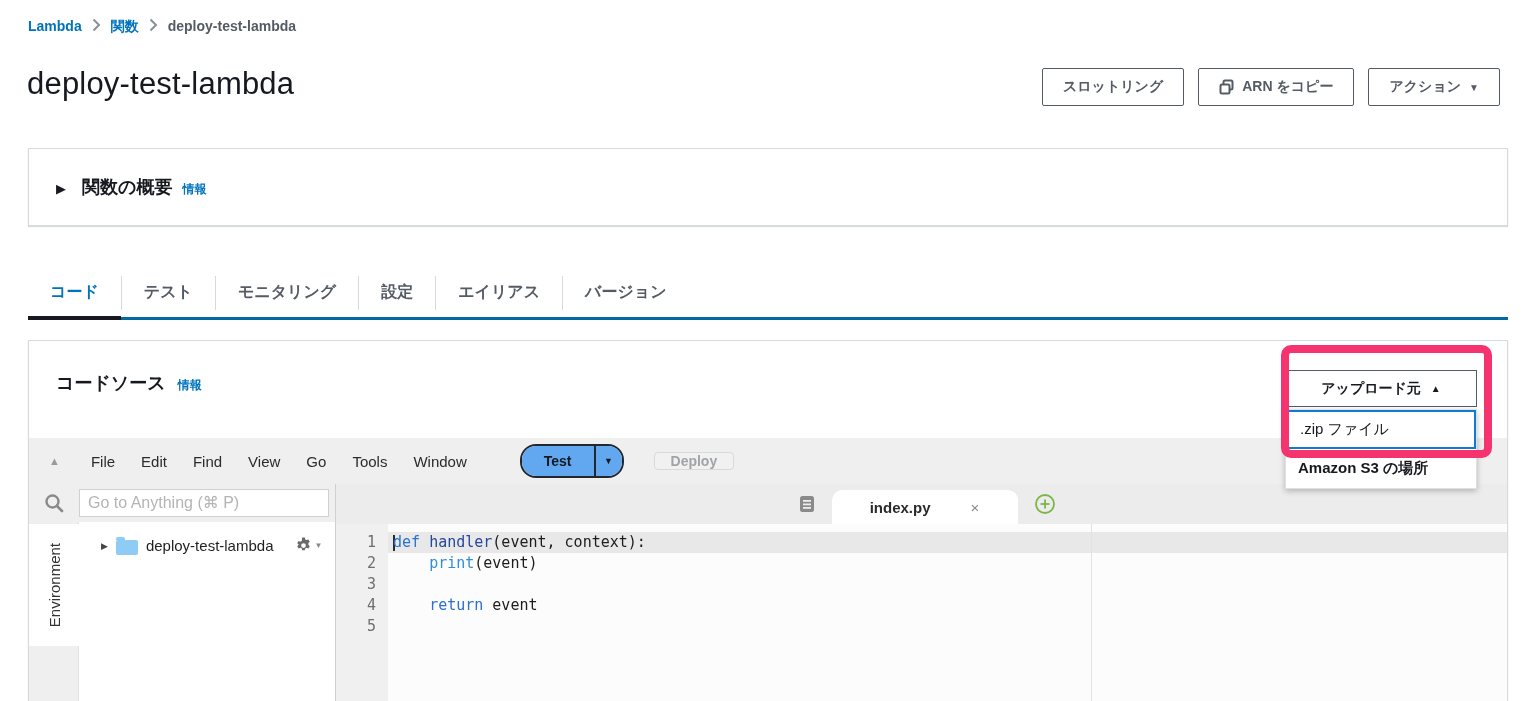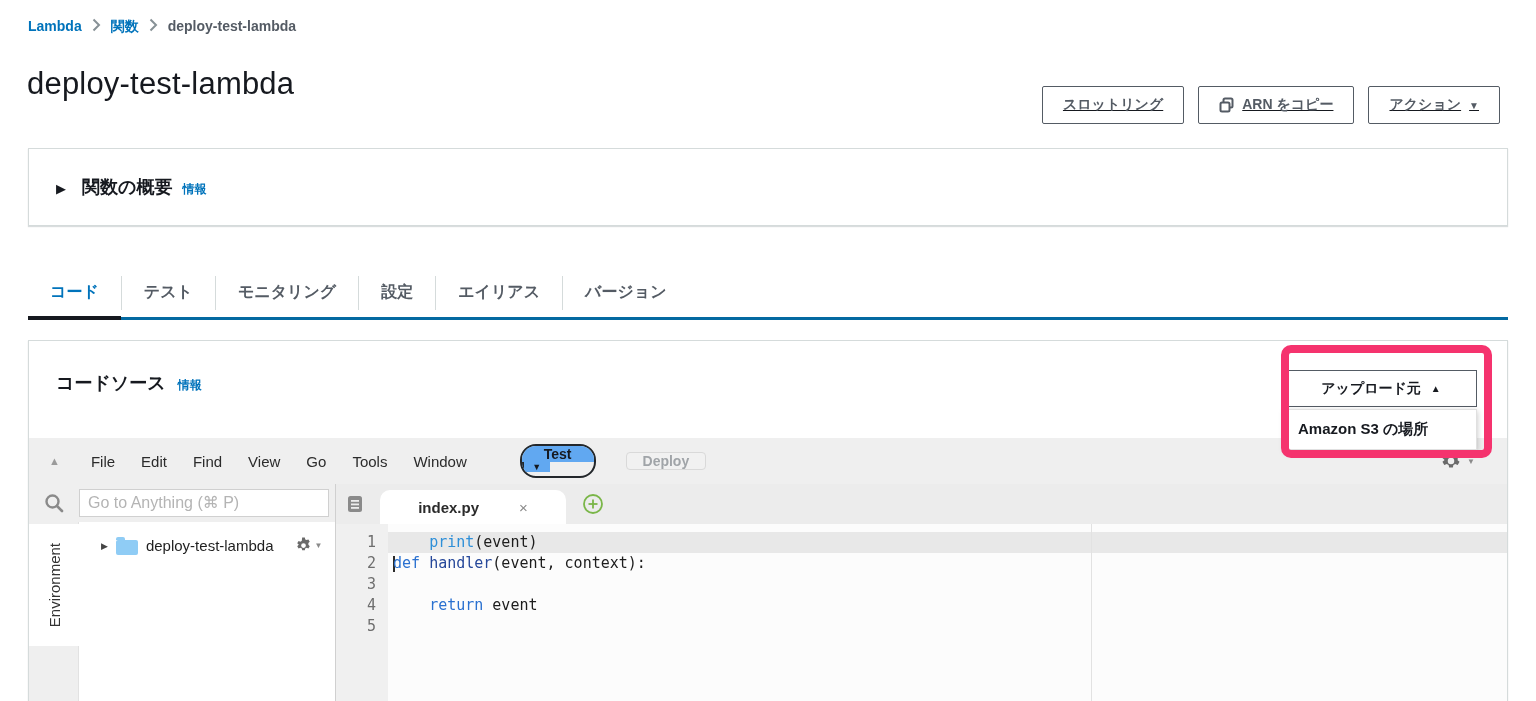--- a/index.html
+++ b/index.html
@@ -8,21 +8,21 @@
   #app { position:relative; width:1536px; height:701px; }
 
   
   .breadcrumb { position:absolute; left:28px; top:18px; display:flex; align-items:flex-start; gap:10px; font-size:14px; }
   .crumb-link { color:#0073bb; font-weight:700; cursor:pointer; }
   .crumb-current { color:#545b64; font-weight:700; }
   .crumb-sep { color:#879196; display:flex; align-items:center; }
 
   
   .page-title { position:absolute; left:27px; top:66px; font-size:31px; font-weight:400; color:#16191f; letter-spacing:0.2px; }
-  .header-actions { position:absolute; top:86px; right:36px; display:flex; gap:14px;text-decoration:underline; }
+  .header-actions { position:absolute; top:68px; right:36px; display:flex; gap:14px; }
   .aws-btn { height:38px; background:#fff; border:1px solid #545b64; border-radius:2px;
     color:#545b64; font-weight:700; font-size:14px; padding:0 20px;
     display:flex; align-items:center; gap:8px; cursor:pointer; }
   .aws-btn .caret { font-size:10px; }
 
   
   .card { background:#fff; border:1px solid #d5dbdb; box-shadow:0 1px 1px 0 rgba(0,28,36,.15); }
   .overview-card { position:absolute; left:28px; top:148px; width:1480px; height:78px; display:flex; align-items:center; }
   .overview-inner { display:flex; align-items:baseline; gap:10px; padding-left:27px; }
   .disclose { font-size:13px; color:#16191f; margin-right:6px; }
@@ -39,21 +39,21 @@
 
   
   .code-card { position:absolute; left:28px; top:340px; width:1480px; height:400px; }
   .code-card-header { display:flex; align-items:baseline; gap:12px; padding:30px 0 0 27px; height:97px; }
 
   
   .editor-menubar { position:absolute; left:0; top:97px; width:100%; height:46px; background:#efefef;
     display:flex; align-items:center; }
   .collapse-tri { color:#9b9b9b; font-size:11px; margin:0 18px 0 20px; cursor:pointer; }
   .menu-item { font-size:15px; color:#2b2b2b; padding:0 13px; cursor:pointer; }
-  .test-split { display:flex; margin-left:40px; height:34px; border:2px solid #23272b; border-radius:16px; overflow:hidden; cursor:pointer;flex-direction:column; }
+  .test-split { display:flex; margin-left:40px; height:34px; border:2px solid #23272b; border-radius:16px; overflow:hidden; cursor:pointer; }
   .test-main { background:#61a8f1; color:#16191f; font-weight:700; font-size:14px; padding:0 22px; display:flex; align-items:center; }
   .test-caret { background:#61a8f1; border-left:2px solid #23272b; width:28px; display:flex; align-items:center; justify-content:center; font-size:9px; color:#16191f; }
   .deploy-btn { margin-left:30px; height:18px; background:#f1f1f1; border:1px solid #d9d9d9; border-radius:4px;
     color:#a0a4a8; font-weight:700; font-size:14px; padding:0 16px; display:flex; align-items:center; }
   .menubar-gear { position:absolute; right:32px; top:10px; display:flex; align-items:center; gap:3px; color:#6a6a6a; z-index:1; }
 
   
   .editor-body { position:absolute; left:0; top:143px; width:100%; height:257px; display:flex; }
   .left-pane { width:307px; position:relative; border-right:1px solid #d0d0d0; }
   .search-row { position:absolute; left:0; top:0; width:100%; height:38px; background:#efefef; display:flex; align-items:center; }
@@ -68,21 +68,21 @@
   .tree-row { display:flex; align-items:center; margin:14px 0 0 22px; gap:8px; cursor:pointer; }
   .tree-disclose { font-size:9px; color:#444; }
   .folder { width:22px; height:15px; background:#8fccf5; border-radius:2px; position:relative; margin-top:3px; }
   .folder::before { content:""; position:absolute; left:0; top:-3px; width:9px; height:3px; background:#8fccf5; border-radius:2px 2px 0 0; }
   .tree-label { font-size:15px; color:#1f1f1f; }
   .tree-gear { display:flex; align-items:center; gap:2px; margin-left:12px; color:#6a6a6a; }
   .tiny-caret { font-size:8px; color:#8a8a8a; }
 
   
   .editor-col { flex:1; position:relative; background:#fcfcfc; }
-  .tab-bar { position:absolute; left:0; top:0; width:100%; height:40px; background:#ececec; display:flex; align-items:center; }
+  .tab-bar { position:absolute; left:0; top:0; width:100%; height:40px; background:#ececec; display:flex; align-items:center;justify-content:center; }
   .tablist-icon { margin:0 14px 0 10px; }
   .file-tab { position:relative; width:186px; height:34px; margin-top:6px; background:#fff; border-radius:10px 10px 0 0;
     display:flex; align-items:center; justify-content:center; gap:40px; cursor:pointer; }
   .file-tab-label { font-size:15px; font-weight:700; color:#2b2b2b; }
   .tab-close { color:#8a8a8a; font-size:15px; cursor:pointer; }
   .new-tab { margin-left:16px; cursor:pointer; display:flex; }
   .code-region { position:absolute; left:0; top:40px; right:0; bottom:0; background:#fcfcfc;
     font-family:"DejaVu Sans Mono","Liberation Mono",monospace; font-size:15px; line-height:21px; }
   .print-margin { position:absolute; left:755px; top:0; bottom:0; width:1px; background:#e2e2e2; }
   .gutter { position:absolute; left:0; top:0; bottom:0; width:52px; background:#f0f0f0; color:#6e6e6e;
@@ -257,33 +257,34 @@
           <div class="active-line-bg"></div>
           <div class="print-margin"></div>
           <div class="gutter">
             <div>1</div>
             <div>2</div>
             <div>3</div>
             <div>4</div>
             <div>5</div>
           </div>
           <div class="code-lines">
+            <div class="code-line"><span class="cursor"></span><span class="tok-kw">def</span><span class="tok-pl"> </span><span class="tok-fn">handler</span><span class="tok-pl">(event, context):</span></div>
             <div class="code-line"><span class="tok-pl">    </span><span class="tok-bi">print</span><span class="tok-pl">(event)</span></div>
-            <div class="code-line"><span class="cursor"></span><span class="tok-kw">def</span><span class="tok-pl"> </span><span class="tok-fn">handler</span><span class="tok-pl">(event, context):</span></div>
             <div class="code-line"></div>
             <div class="code-line"><span class="tok-pl">    </span><span class="tok-kw">return</span><span class="tok-pl"> event</span></div>
             <div class="code-line"></div>
           </div>
         </div>
       </div>
     </div>
   </div>
 
   <div class="upload-btn">
     <span>アップロード元</span>
     <span class="caret">▲</span>
   </div>
   <div class="upload-menu">
+    <div class="upload-item focused">.zip ファイル</div>
     <div class="upload-item bold">Amazon S3 の場所</div>
   </div>
   <div class="annotation"></div>
 
 </div>
 
 </body></html>

